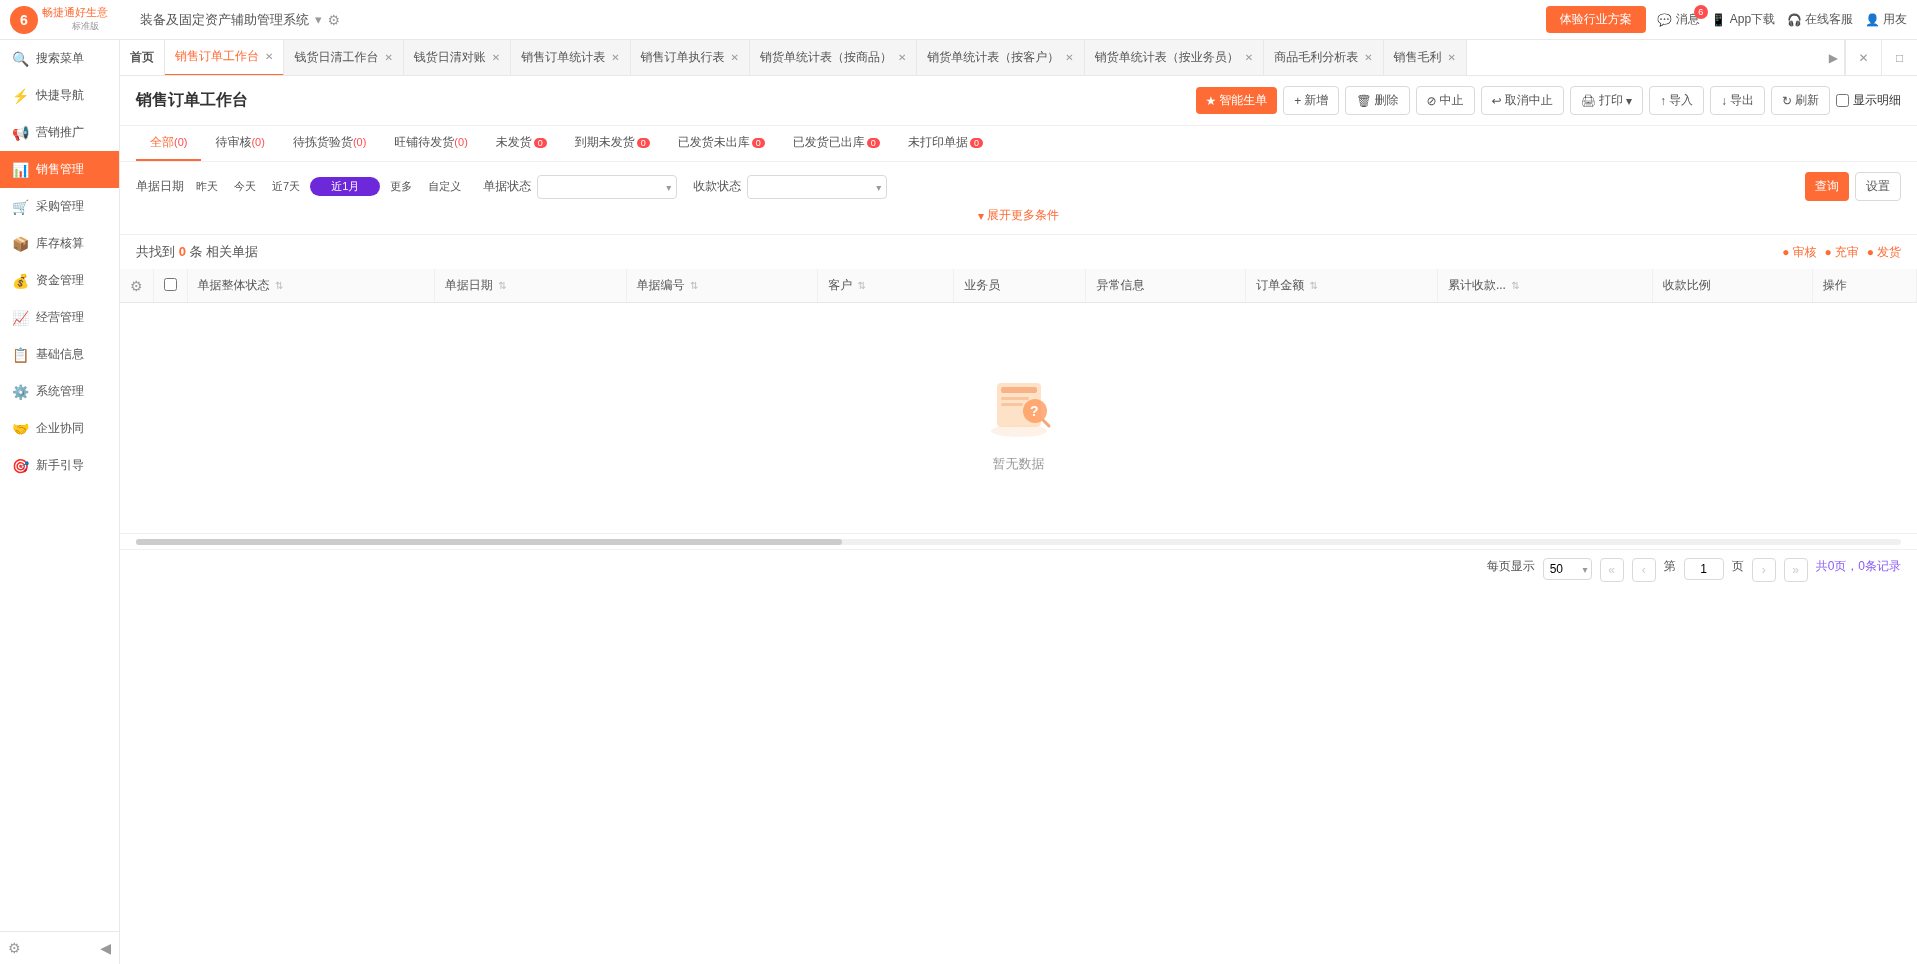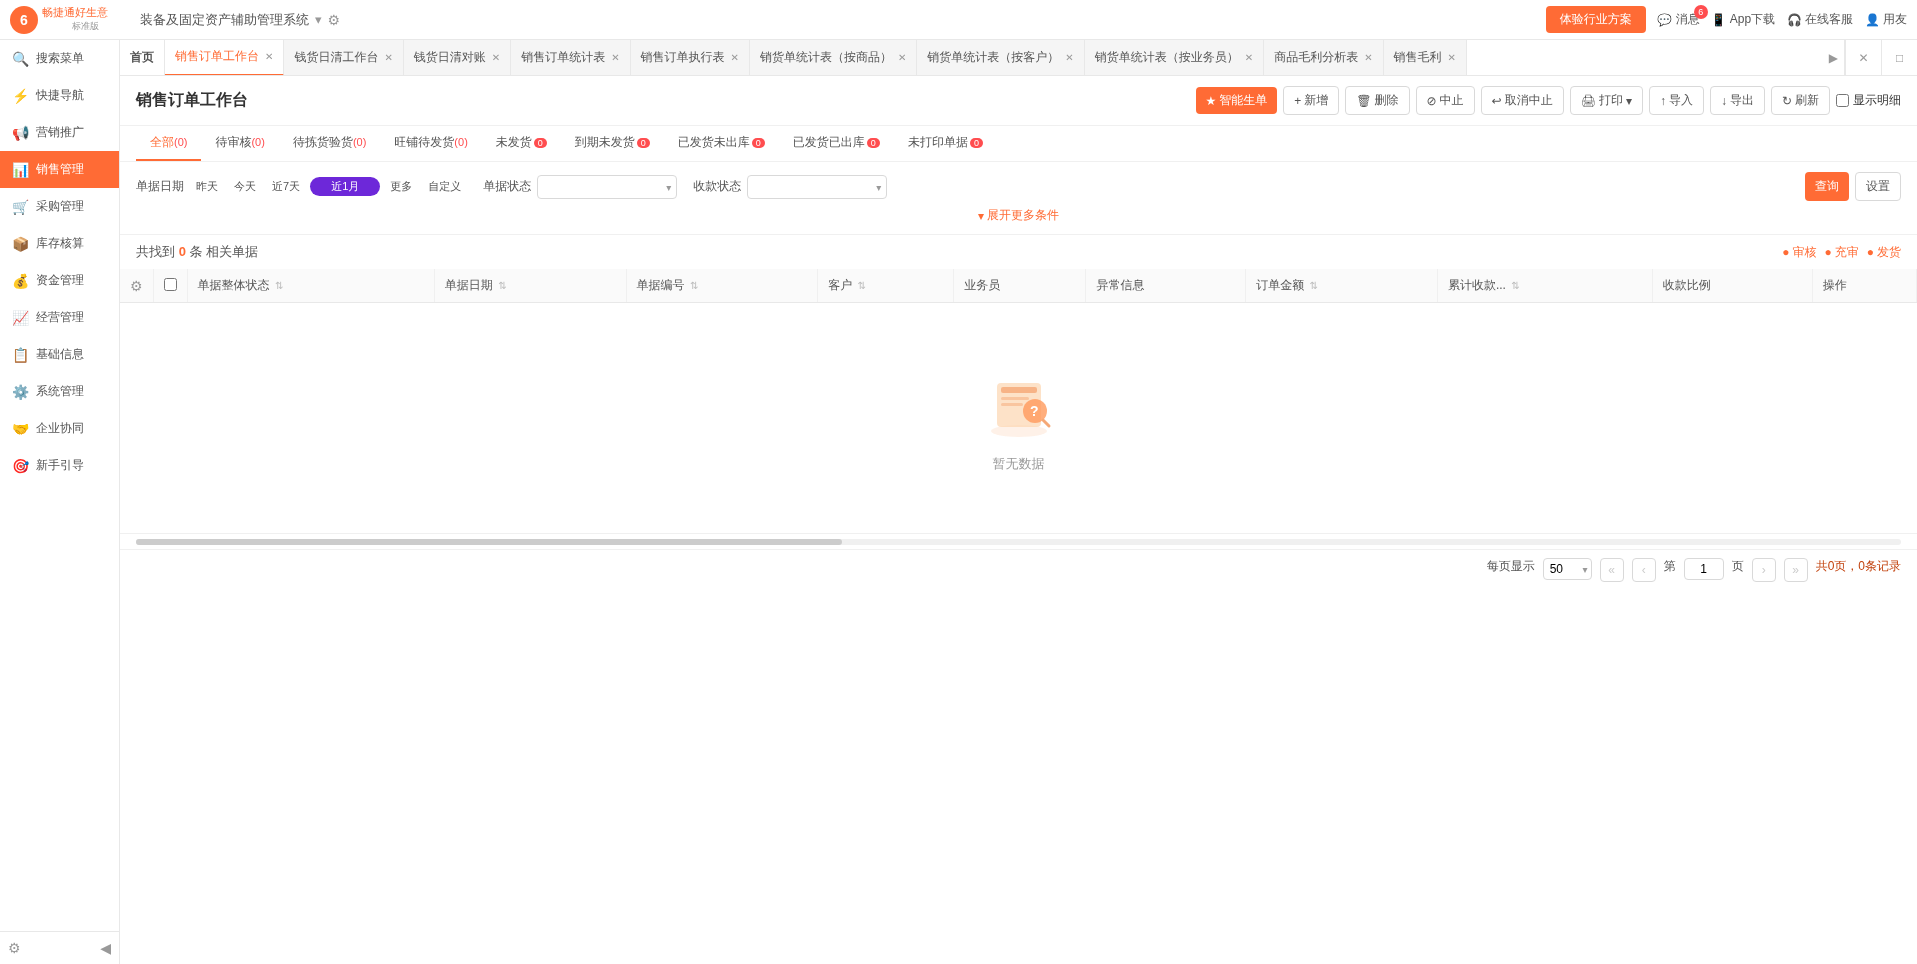--- a/index.html
+++ b/index.html
@@ -94,21 +94,21 @@
 
     
     .pagination-bar { display: flex; align-items: flex-start; justify-content: flex-end; padding: 8px 16px; border-top: 1px solid #f0f0f0; background: #fff; gap: 8px; }
     .page-size-select { border: 1px solid #d9d9d9; padding: 3px 20px 3px 6px; border-radius: 4px; font-size: 12px; background: #fff; cursor: pointer; appearance: none; }
     .page-size-wrap { position: relative; display: inline-block; }
     .page-size-wrap::after { content: '▾'; position: absolute; right: 4px; top: 50%; transform: translateY(-50%); color: #999; pointer-events: none; font-size: 10px; }
     .page-btn { width: 24px; height: 24px; display: flex; align-items: center; justify-content: center; border: 1px solid #d9d9d9; border-radius: 4px; cursor: pointer; color: #555; font-size: 12px; background: #fff; }
     .page-btn.disabled { color: #ccc; cursor: not-allowed; }
     .page-input { width: 40px; border: 1px solid #d9d9d9; border-radius: 4px; text-align: center; padding: 3px; font-size: 12px; }
     .page-info { color: #555; font-size: 12px; }
-    .total-info { color: #c2410c; font-size: 12px; }
+    .total-info { color: #8b5cf6; font-size: 12px; }
 
     
     .scroll-area { height: 16px; border-top: 1px solid #f0f0f0; display: flex; align-items: center; padding: 0 16px; }
     .scroll-track { flex: 1; height: 6px; background: #f0f0f0; border-radius: 3px; }
     .scroll-thumb { width: 40%; height: 6px; background: #ccc; border-radius: 3px; }
 
     .gear-btn { cursor: pointer; color: #999; font-size: 14px; }
     .check-all { cursor: pointer; }
   </style>
 </head>

